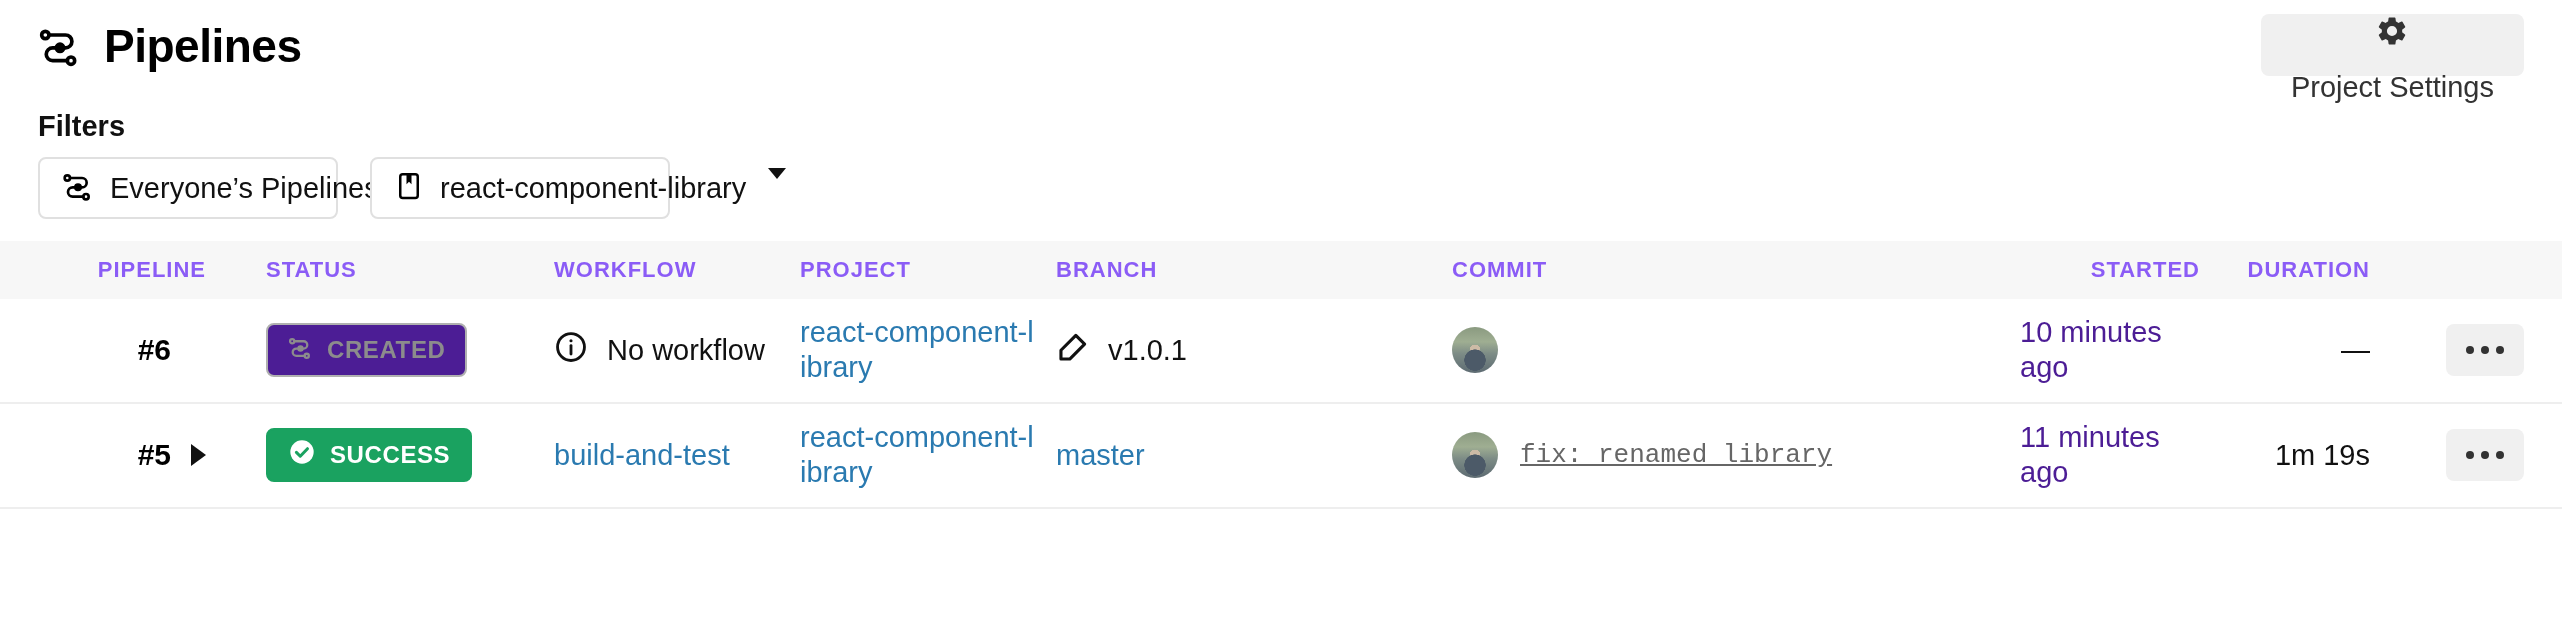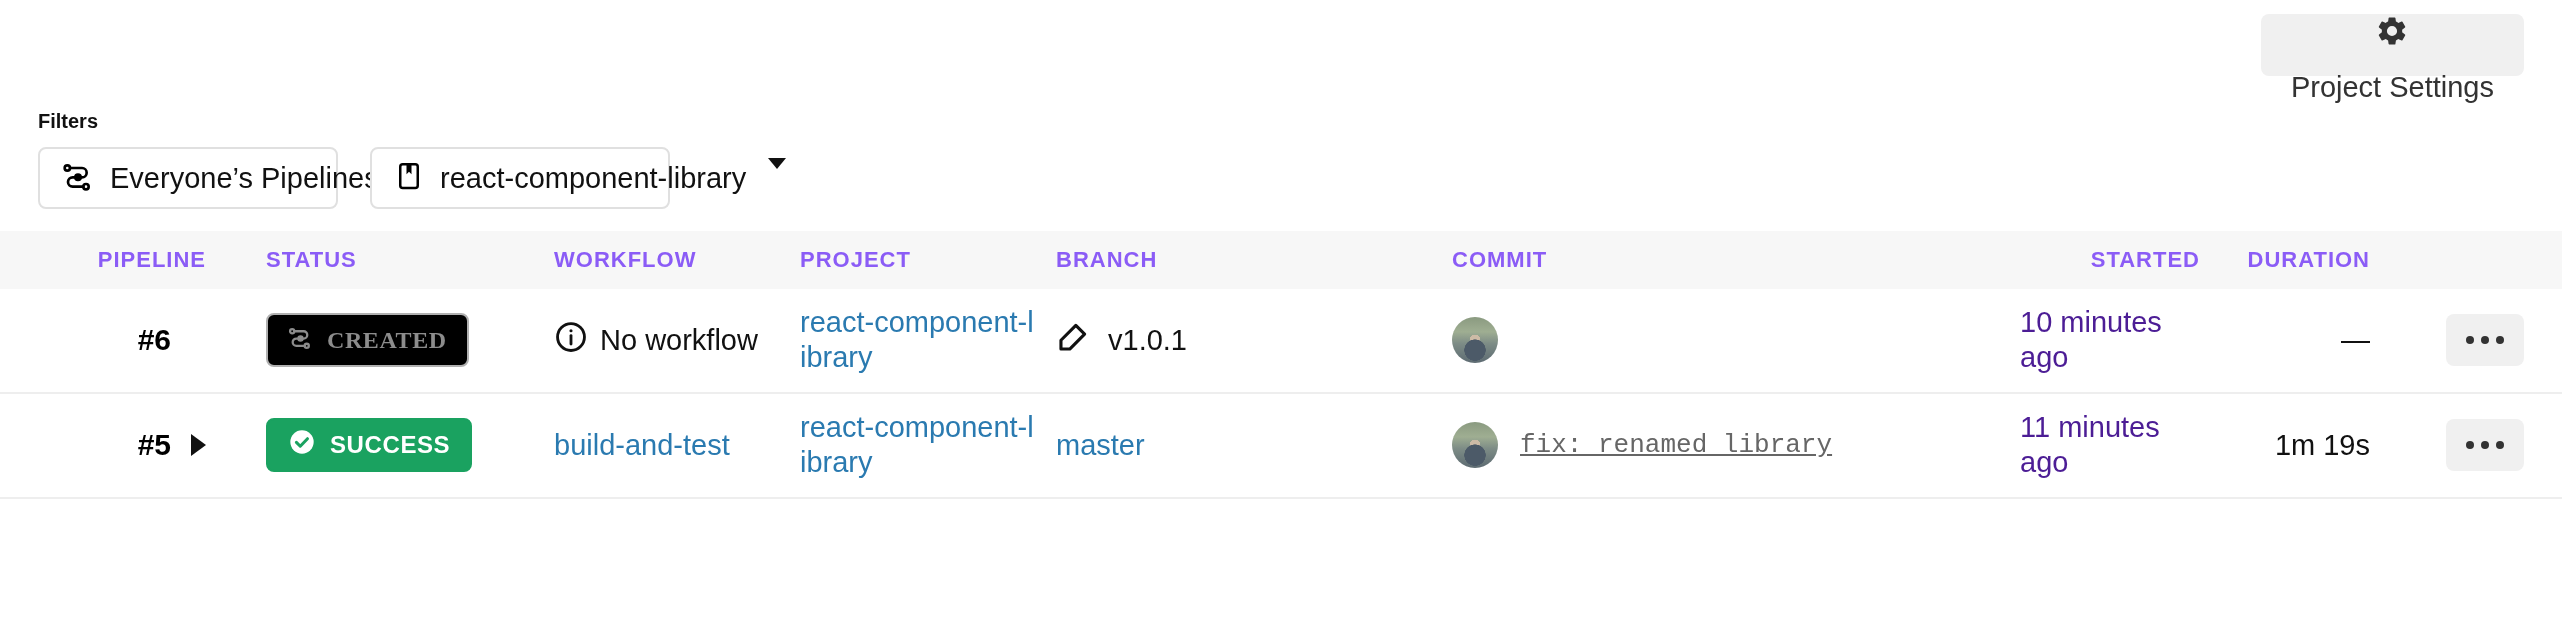--- a/index.html
+++ b/index.html
@@ -46,21 +46,21 @@
   }
   .settings-label {
     font-size: 29px;
     color: #333333;
     white-space: nowrap;
   }
 
   
   .filters-section { padding: 18px 38px 0 38px; }
   .filters-label {
-    font-size: 20px;
+    font-size: 29px;
     font-weight: bold;
     color: #111;
     margin-bottom: 14px;
   }
   .filters-row { display: flex; gap: 32px; }
   .filter-dropdown {
     height: 62px;
     display: flex;
     align-items: center;
     background: #ffffff;
@@ -174,32 +174,31 @@
     border-radius: 8px;
     height: 54px;
     padding: 0 20px;
     font-size: 24px;
     font-weight: bold;
     letter-spacing: 0.6px;
     white-space: nowrap;
     cursor: pointer;
   }
   .badge-created {
-    background: #000000;
+    background: #4c1d95;
     border: 2px solid #b0b0b0;
     color: #8c8c8c;
-    font-family: Liberation Serif, serif;
   }
   .badge-success {
     background: #1aa260;
     color: #ffffff;
     border: 2px solid #1aa260;
   }
 
-  .workflow-cell { display: flex; align-items: center; gap: 12px; }
+  .workflow-cell { display: flex; align-items: center; gap: 19px; }
   .workflow-none { font-size: 29px; color: #111111; white-space: nowrap; }
 
   .link {
     color: #2a7ab0;
     font-size: 29px;
     text-decoration: none;
     cursor: pointer;
   }
   .link-wrap { display: block; line-height: 1.22; word-break: break-all; }
 
@@ -244,20 +243,31 @@
     border: none;
     border-radius: 8px;
     cursor: pointer;
   }
   .dot { width: 8px; height: 8px; border-radius: 50%; background: #333; }
 </style>
 </head>
 <body>
 
 <div class="page-header">
+  <div class="title-group">
+    <span class="pipelines-glyph">
+      <svg viewBox="0 0 24 24" width="44" height="44" fill="none" stroke="#000" stroke-width="2" stroke-linecap="round" stroke-linejoin="round">
+        <circle cx="4" cy="6" r="2"></circle>
+        <path d="M6 6h9a3.5 3.5 0 0 1 0 7H8a3.5 3.5 0 0 0 0 7h8"></path>
+        <circle cx="12" cy="13" r="2" fill="#000"></circle>
+        <circle cx="18" cy="20" r="2"></circle>
+      </svg>
+    </span>
+    <span class="page-title">Pipelines</span>
+  </div>
 
   <button class="settings-button">
     <span>
       <svg viewBox="0 0 24 24" width="34" height="34" fill="#333">
         <path d="M19.14 12.94a7.4 7.4 0 0 0 .05-.94 7.4 7.4 0 0 0-.05-.94l2.03-1.58a.49.49 0 0 0 .12-.62l-1.92-3.32a.49.49 0 0 0-.59-.22l-2.39.96a7.03 7.03 0 0 0-1.62-.94l-.36-2.54a.49.49 0 0 0-.48-.4h-3.84a.49.49 0 0 0-.48.4l-.36 2.54c-.59.24-1.13.56-1.62.94l-2.39-.96a.49.49 0 0 0-.59.22L2.73 8.86a.49.49 0 0 0 .12.62l2.03 1.58c-.04.31-.06.63-.06.94 0 .31.02.63.06.94l-2.03 1.58a.49.49 0 0 0-.12.62l1.92 3.32c.12.22.38.3.59.22l2.39-.96c.49.38 1.03.7 1.62.94l.36 2.54c.4.24.24.4.48.4h3.84c.24 0 .45-.17.48-.4l.36-2.54c.59-.24 1.13-.56 1.62-.94l2.39.96c.22.08.47 0 .59-.22l1.92-3.32a.49.49 0 0 0-.12-.62l-2.03-1.58zM12 15.6A3.6 3.6 0 1 1 12 8.4a3.6 3.6 0 0 1 0 7.2z"></path>
       </svg>
     </span>
     <span class="settings-label">Project Settings</span>
   </button>
 </div>

